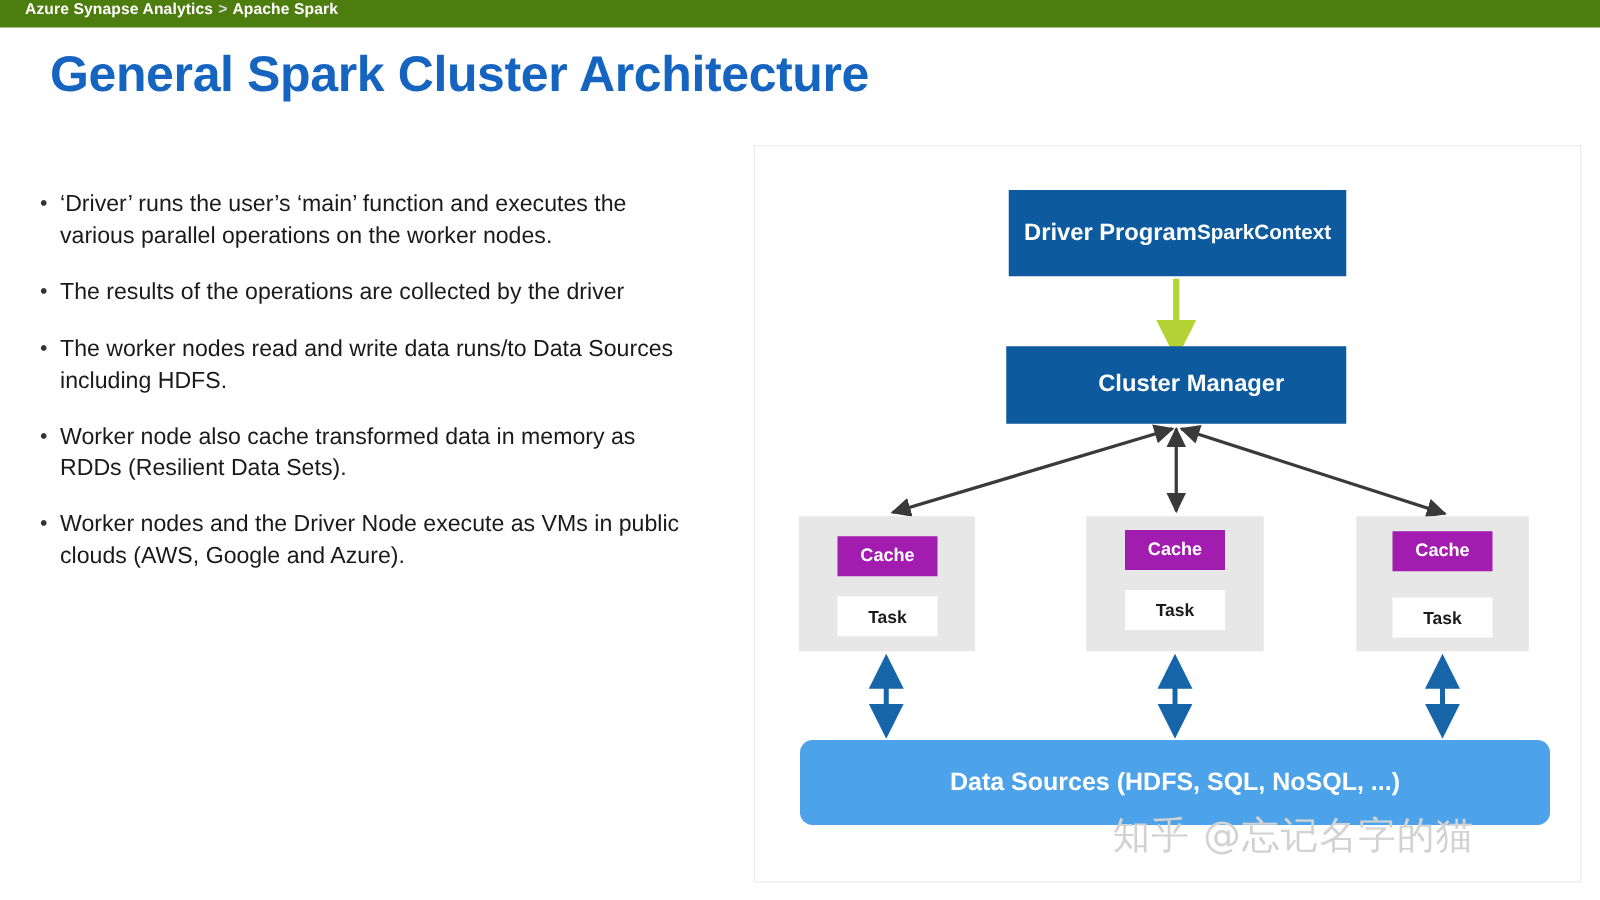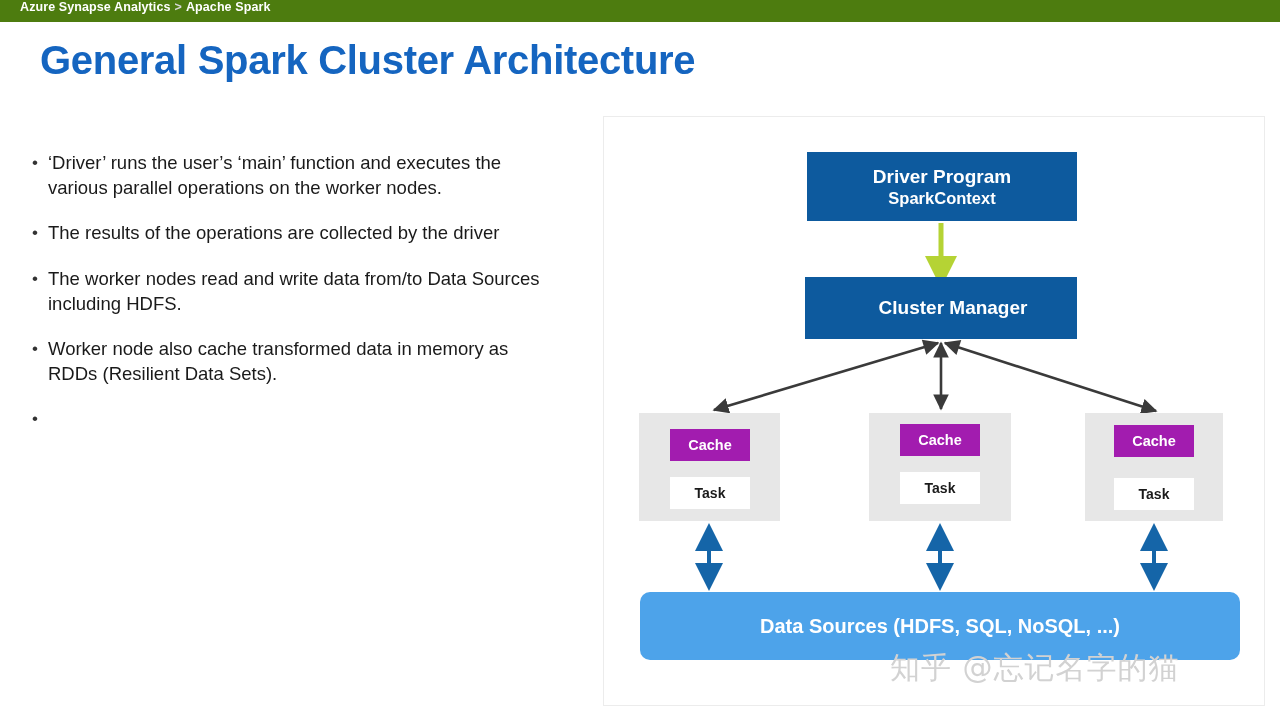--- a/index.html
+++ b/index.html
@@ -93,21 +93,21 @@
     position: absolute;
     left: 0; top: 0;
     width: 660px;
     height: 588px;
   }
 
   .dbox {
     position: absolute;
     box-sizing: border-box;
     display: flex;
-    flex-direction: column;
+    flex-direction: row;
     align-items: center;
     justify-content: center;
     text-align: center;
   }
 
   
   #driver-box {
     left: 203px;
     top: 35px;
     width: 270px;
@@ -244,28 +244,29 @@
   <div class="bullet">
     <span class="bullet-dot">•</span>
     <span class="bullet-text">‘Driver’ runs the user’s ‘main’ function and executes the various parallel operations on the worker nodes.</span>
   </div>
   <div class="bullet">
     <span class="bullet-dot">•</span>
     <span class="bullet-text">The results of the operations are collected by the driver</span>
   </div>
   <div class="bullet">
     <span class="bullet-dot">•</span>
-    <span class="bullet-text">The worker nodes read and write data from/to Data Sources including HDFS.</span>
+    <span class="bullet-text">The worker nodes read and write data runs/to Data Sources including HDFS.</span>
   </div>
   <div class="bullet">
     <span class="bullet-dot">•</span>
     <span class="bullet-text">Worker node also cache transformed data in memory as RDDs (Resilient Data Sets).</span>
   </div>
   <div class="bullet">
     <span class="bullet-dot">•</span>
+    <span class="bullet-text">Worker nodes and the Driver Node execute as VMs in public clouds (AWS, Google and Azure).</span>
   </div>
 </div>
 
 <div id="diagram">
   <div id="diagram-inner">
 
     <svg id="connectors" viewBox="0 0 660 588">
       <defs>
         <marker id="ygHead" markerWidth="7" markerHeight="7" refX="3.2" refY="3.2" orient="auto">
           <path d="M0,0 L6.4,3.2 L0,6.4 z" fill="#b5d334"></path>

